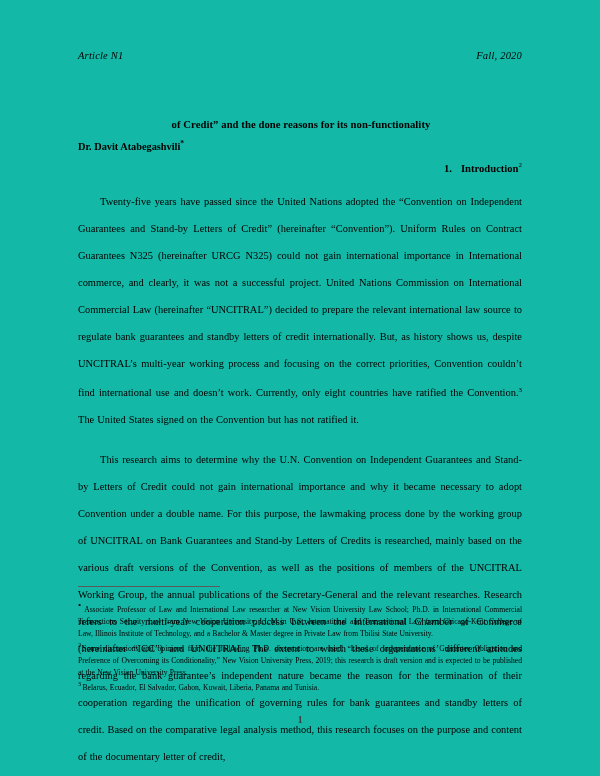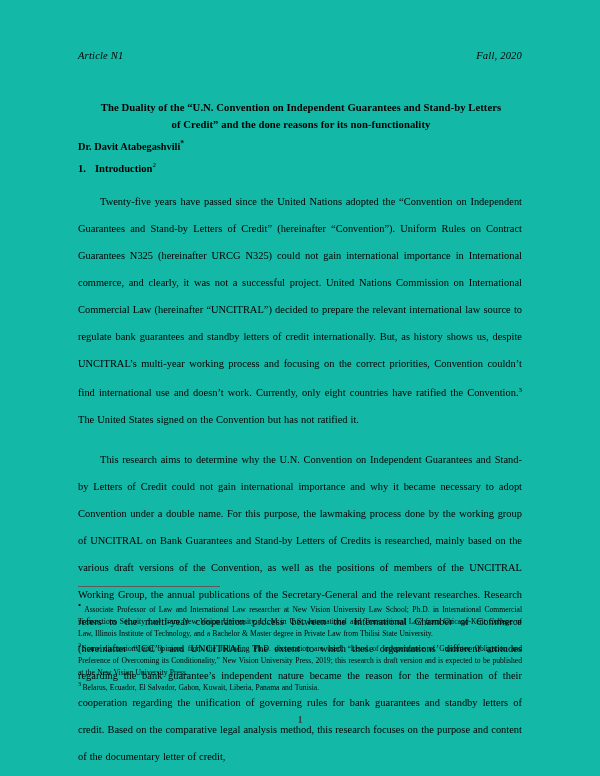--- a/index.html
+++ b/index.html
@@ -61,21 +61,21 @@
     font-size: 7.5px;
     vertical-align: super;
   }
 
   
   .section-heading {
     position: absolute;
     left: 78px;
     top: 161px;
     width: 444px;
-    text-align: left;
+    text-align: right;
     font-weight: bold;
     font-size: 10.6px;
   }
   .section-heading .num {
     margin-right: 9px;
   }
   .section-heading .fn-mark {
     font-size: 7px;
     vertical-align: super;
     font-weight: normal;
@@ -154,21 +154,20 @@
 <body>
 
 <div class="page">
 
   <div class="running-head">
     <span>Article N1</span>
     <span>Fall, 2020</span>
   </div>
 
   <div class="doc-title">
-    <span>The Duality of  the “U.N. Convention on Independent Guarantees and Stand-by Letters</span>
     <br>
     <span>of Credit” and the done reasons for its non-functionality</span>
   </div>
 
   <div class="author-line">
     <span>Dr. Davit Atabegashvili</span><span class="fn-mark">*</span>
   </div>
 
   <div class="section-heading">
     <span class="num">1.</span><span>Introduction</span><span class="fn-mark">2</span>

